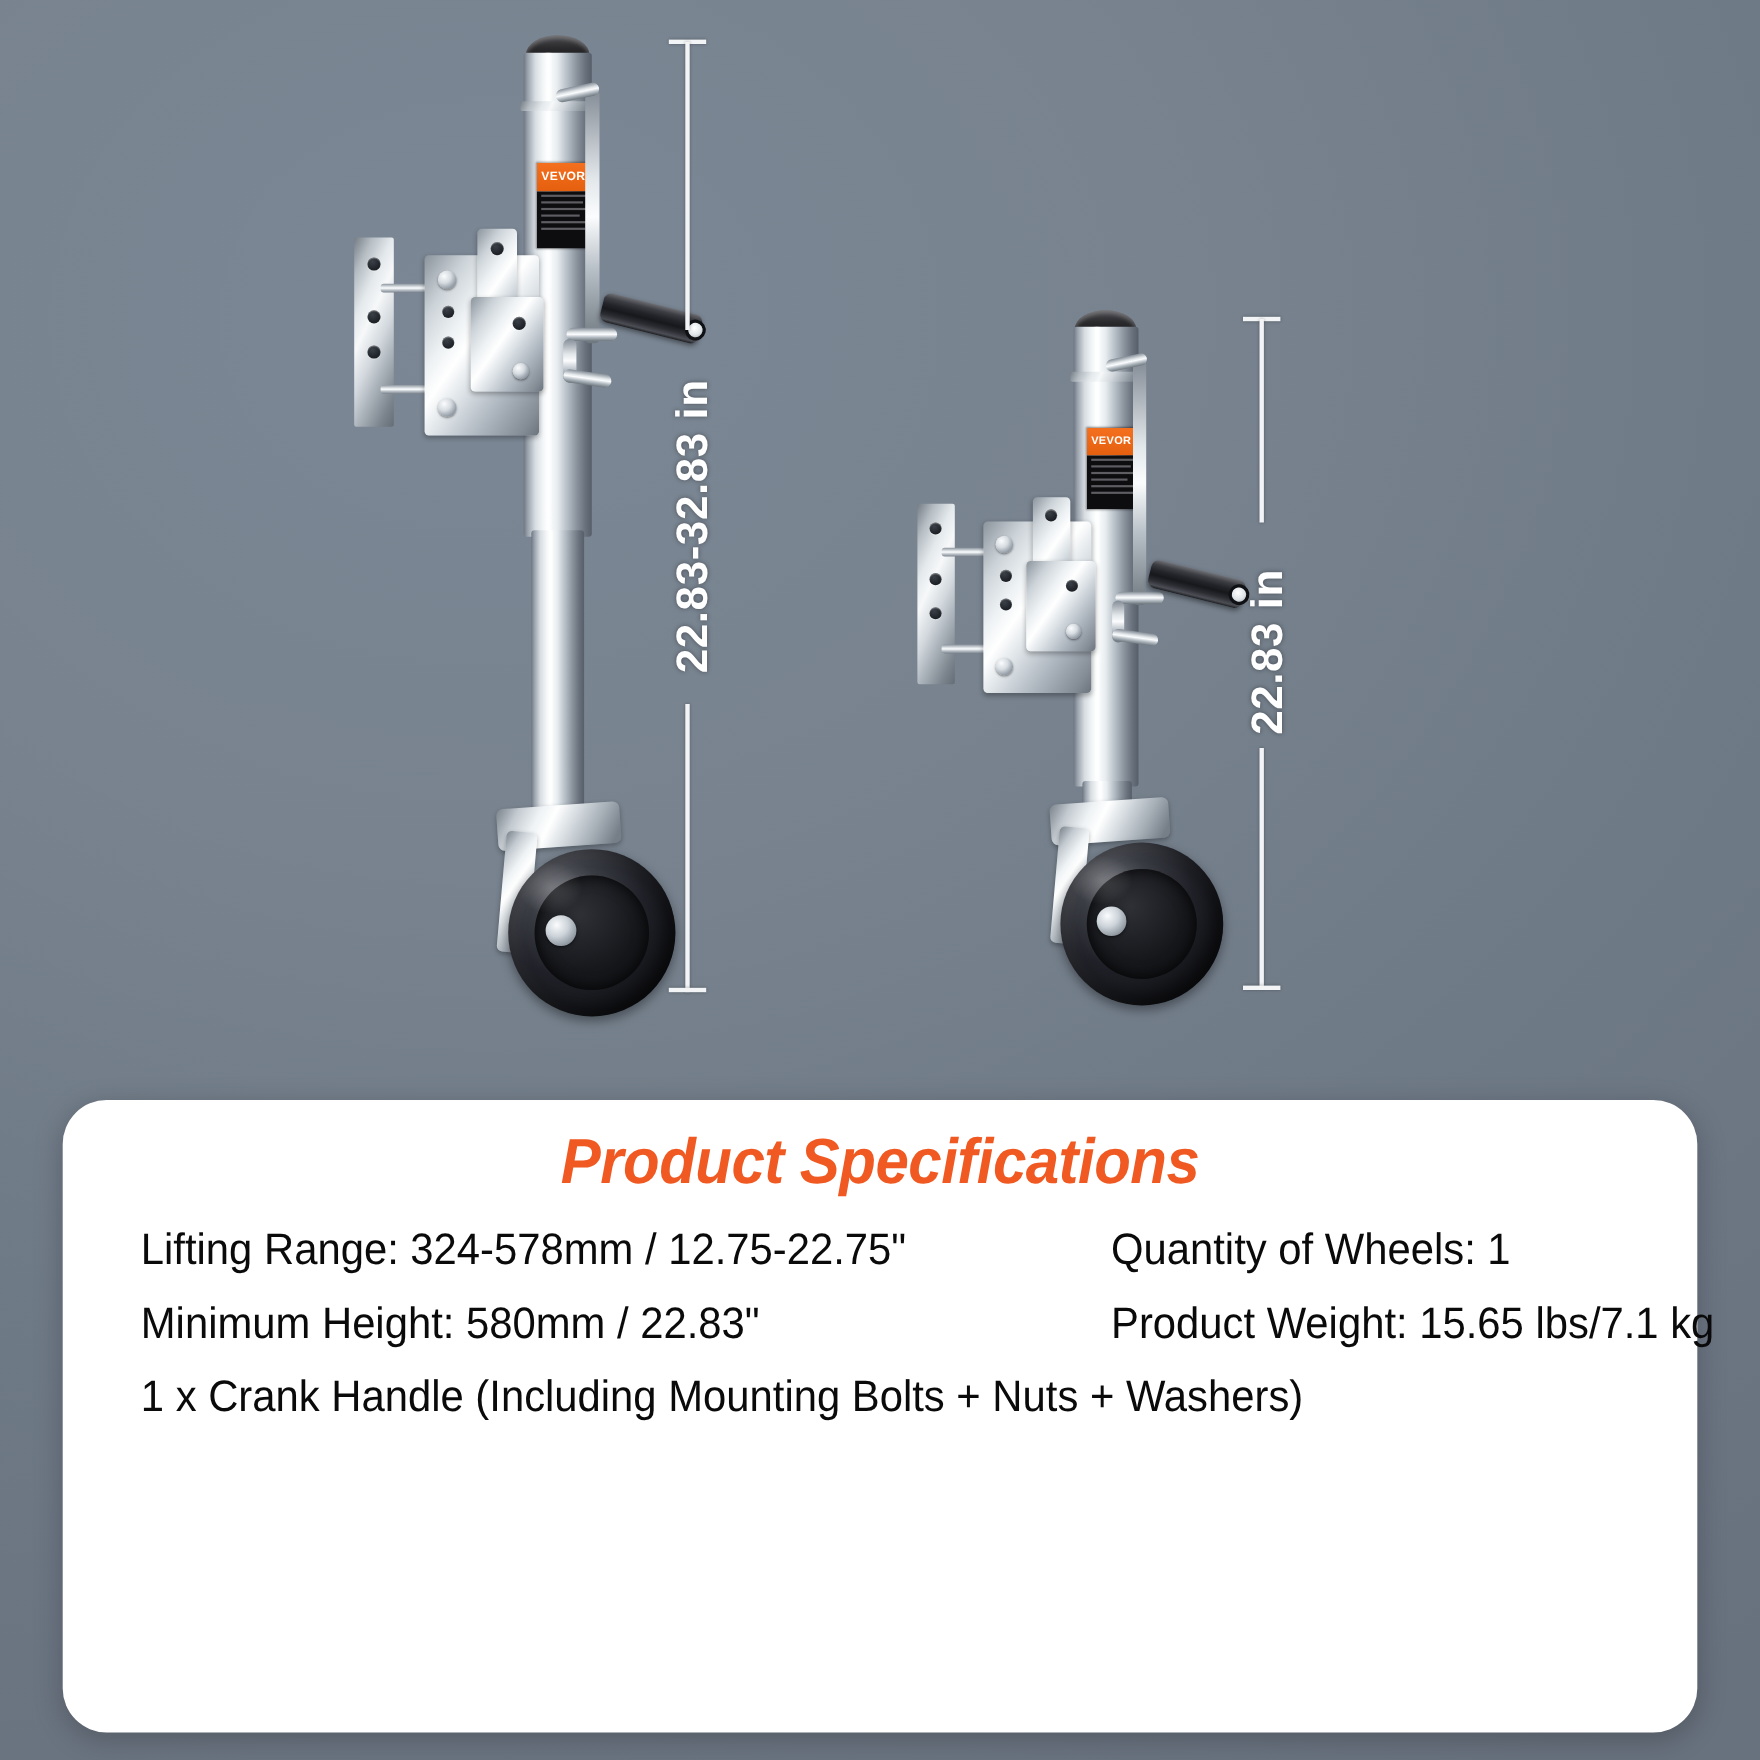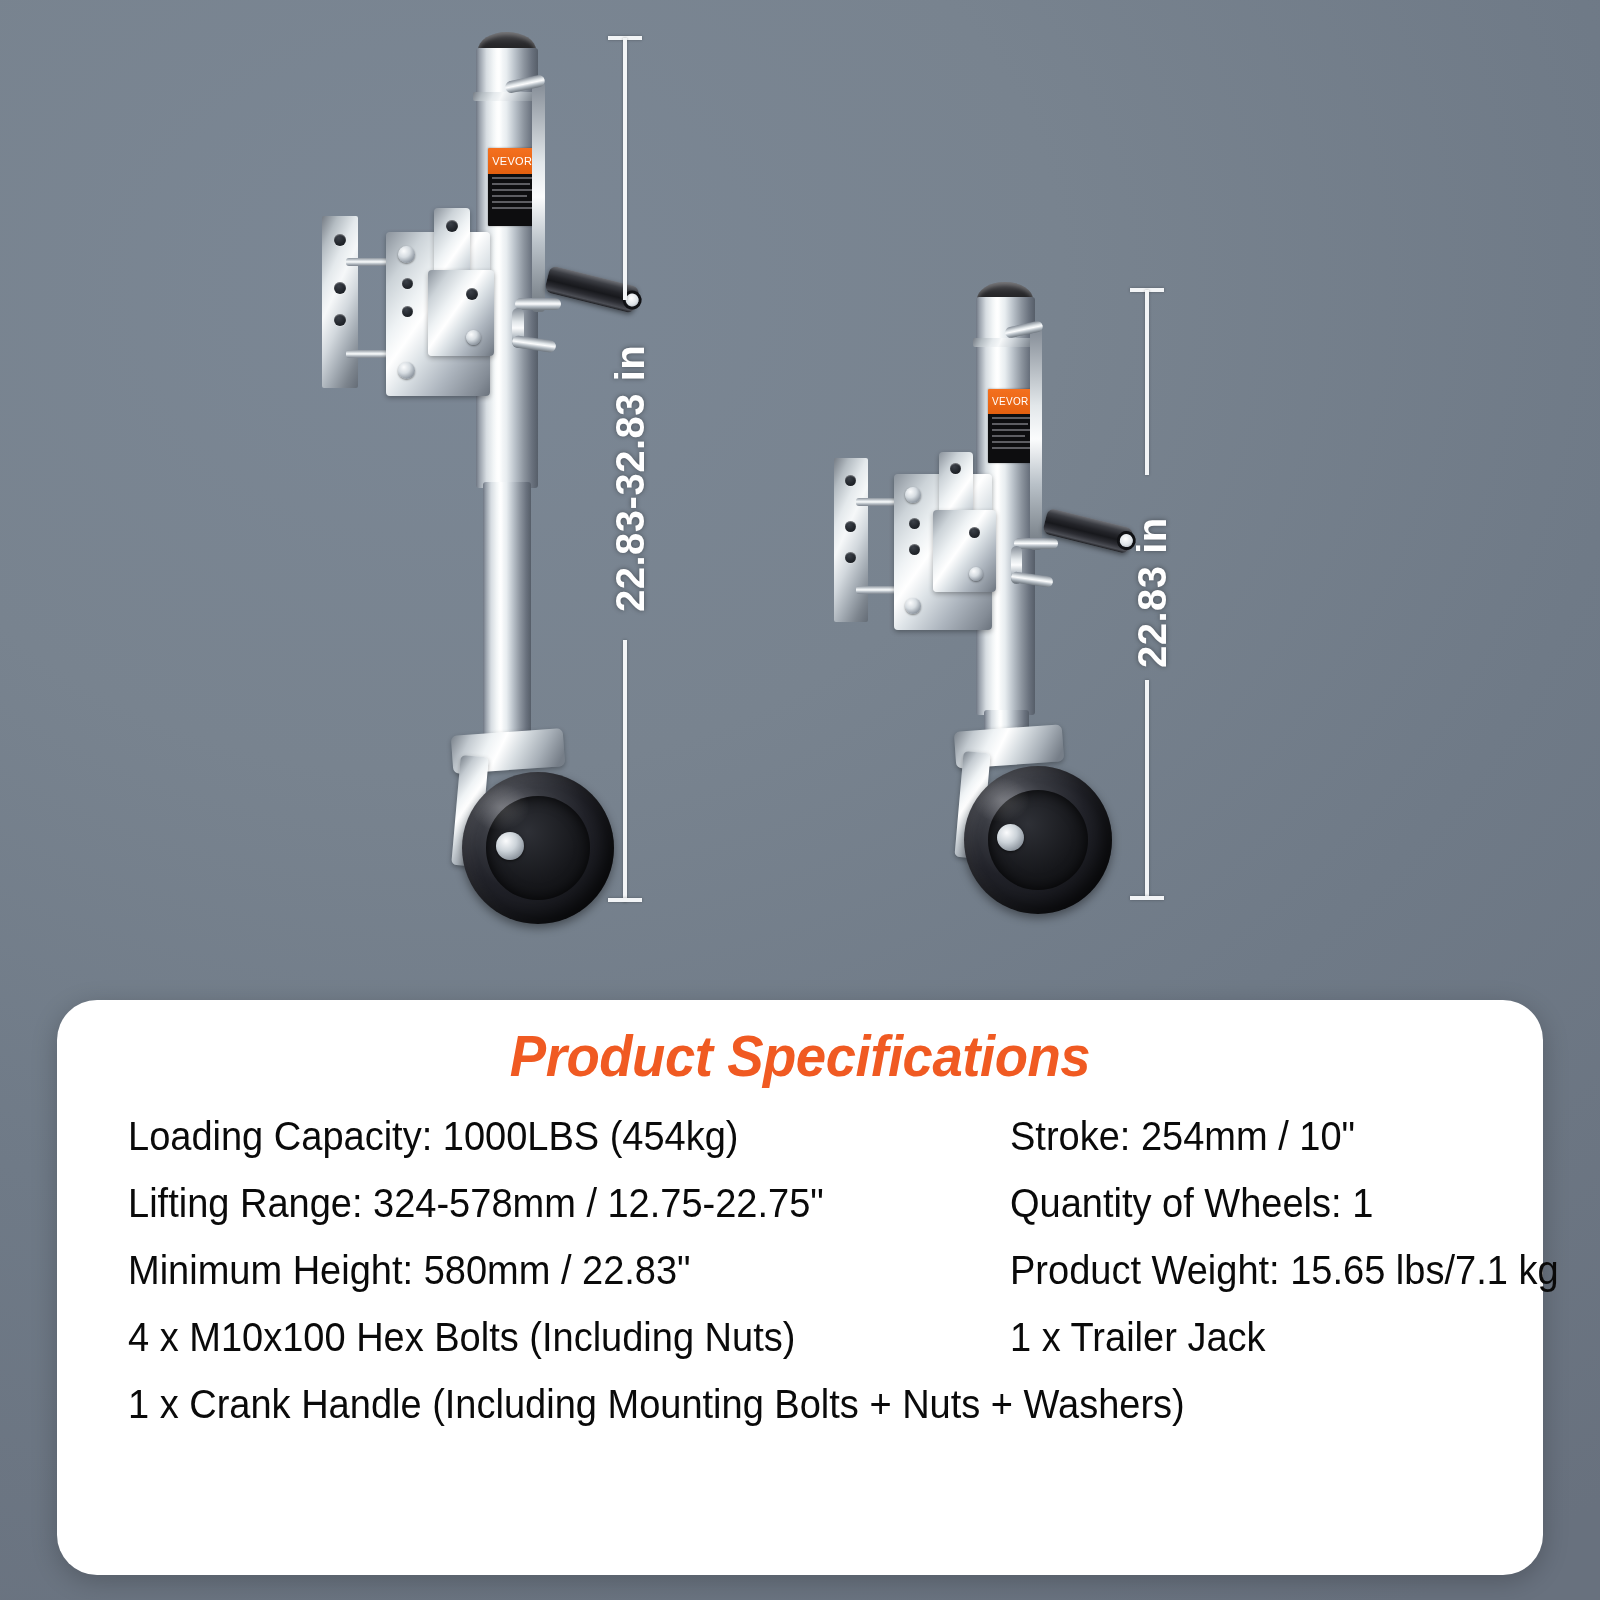--- a/index.html
+++ b/index.html
@@ -50,21 +50,21 @@
   
   .decal { position: absolute; overflow: hidden; border-radius: 1px;
            box-shadow: 0 0 2px rgba(0,0,0,.45); }
   .decal-top {
     background: linear-gradient(180deg, #f4701f 0%, #e4600f 100%);
     width: 100%;
     display: flex; align-items: center;
     padding-left: 8%;
   }
   .decal-brand {
-    color: #fff; font-weight: 400; letter-spacing: .3px;
+    color: #fff; font-weight: 700; letter-spacing: .3px;
     font-family: "Liberation Sans", sans-serif;
   }
   .decal-body { background: #0d0d0f; width: 100%; flex: 1;
                 padding: 6% 7% 0 7%; }
   .decal-line { background: #5d5d62; width: 100%; }
 
   
   .zinc {
     position: absolute;
     background: linear-gradient(115deg,
@@ -354,39 +354,31 @@
     <div class="dim-cap" style="left:1130px; top:896px;"></div>
     <div class="dim-label" style="left:1130px; top:668px;">22.83 in</div>
   </div>
 
   <div id="spec-card">
 
     <div id="spec-title">Product Specifications</div>
 
     <div id="spec-grid">
 
-      <div class="spec-row">
-        <div class="spec-cell col-l">Loading Capacity: 1000LBS (454kg)</div>
-        <div class="spec-cell col-r">Stroke: 254mm / 10"</div>
-      </div>
 
       <div class="spec-row">
         <div class="spec-cell col-l">Lifting Range: 324-578mm / 12.75-22.75"</div>
         <div class="spec-cell col-r">Quantity of Wheels: 1</div>
       </div>
 
       <div class="spec-row">
         <div class="spec-cell col-l">Minimum Height: 580mm / 22.83"</div>
         <div class="spec-cell col-r">Product Weight: 15.65 lbs/7.1 kg</div>
       </div>
 
-      <div class="spec-row">
-        <div class="spec-cell col-l">4 x M10x100 Hex Bolts  (Including Nuts)</div>
-        <div class="spec-cell col-r">1 x Trailer Jack</div>
-      </div>
 
 
       <div class="spec-row">
         <div class="spec-cell spec-wide">1 x Crank Handle (Including Mounting Bolts + Nuts + Washers)</div>
       </div>
 
     </div>
   </div>
 
 </div>

